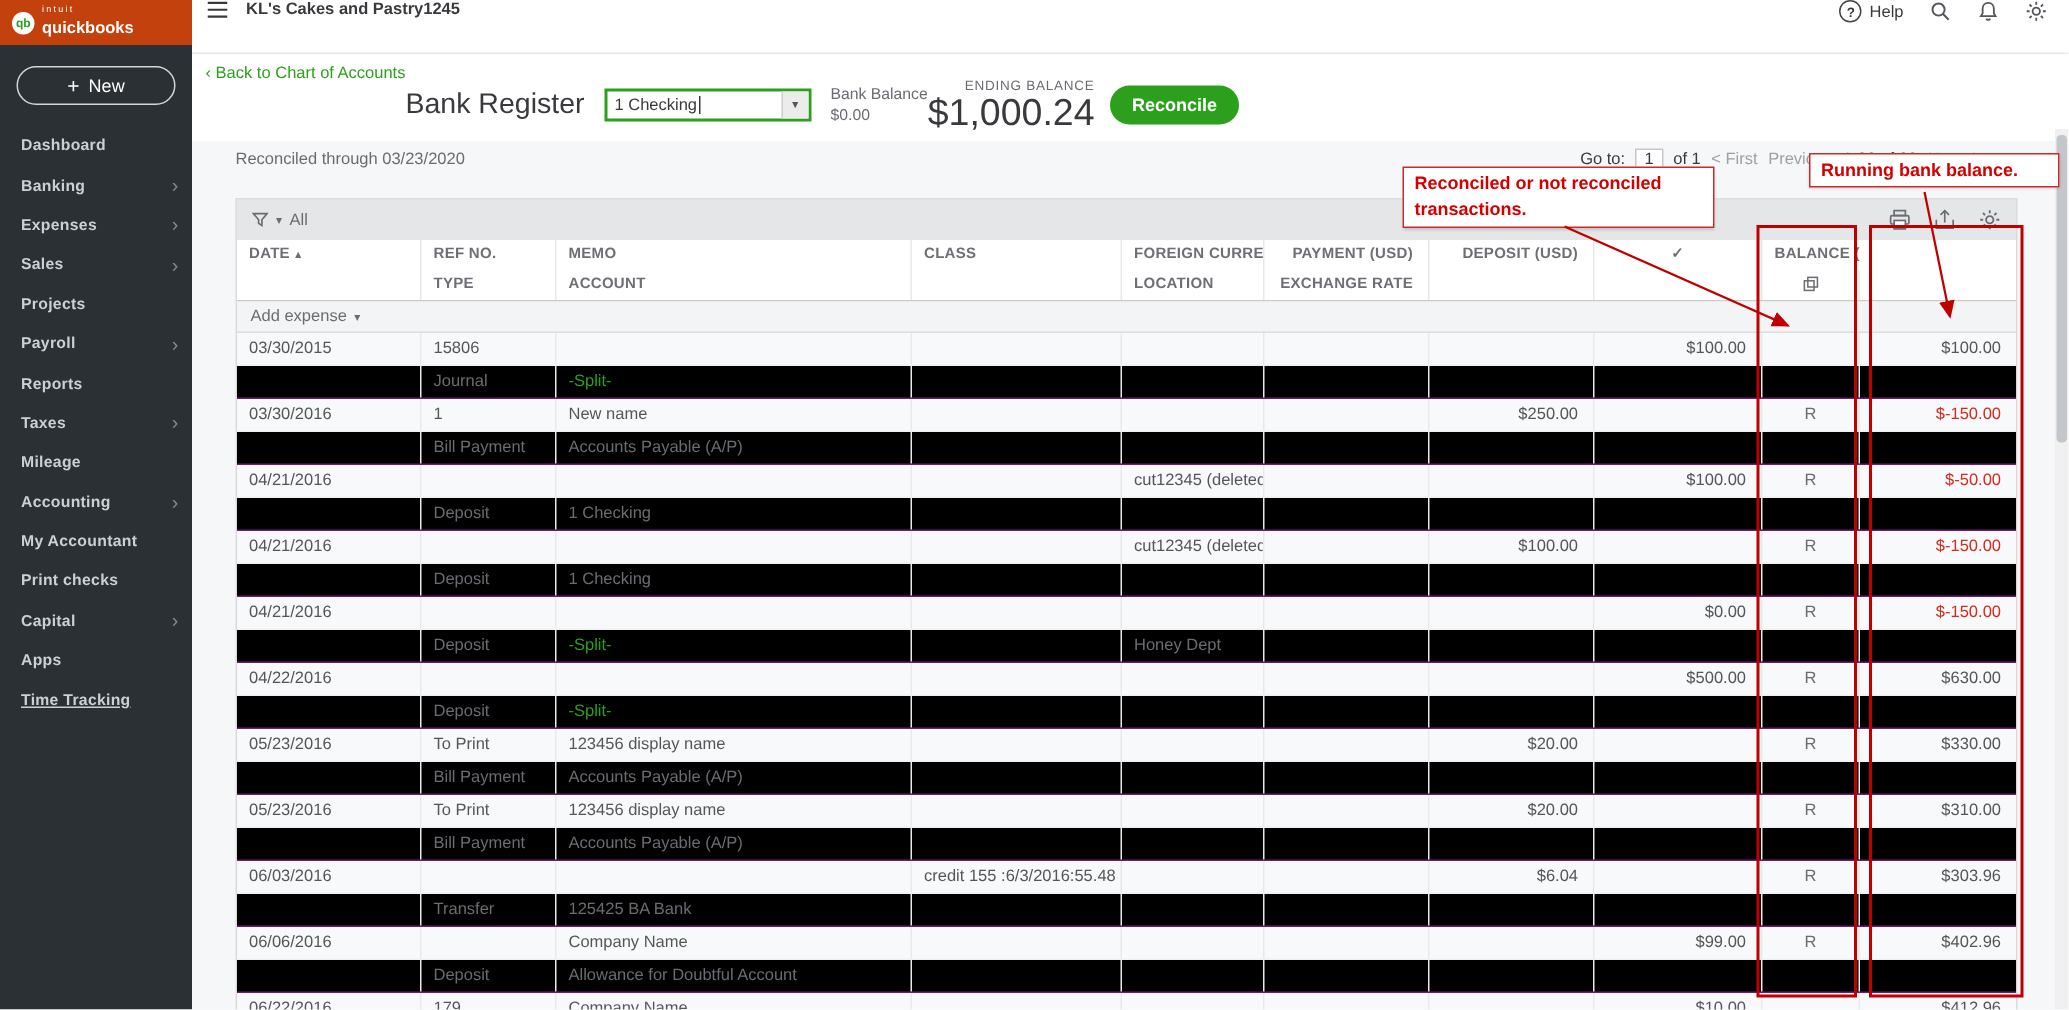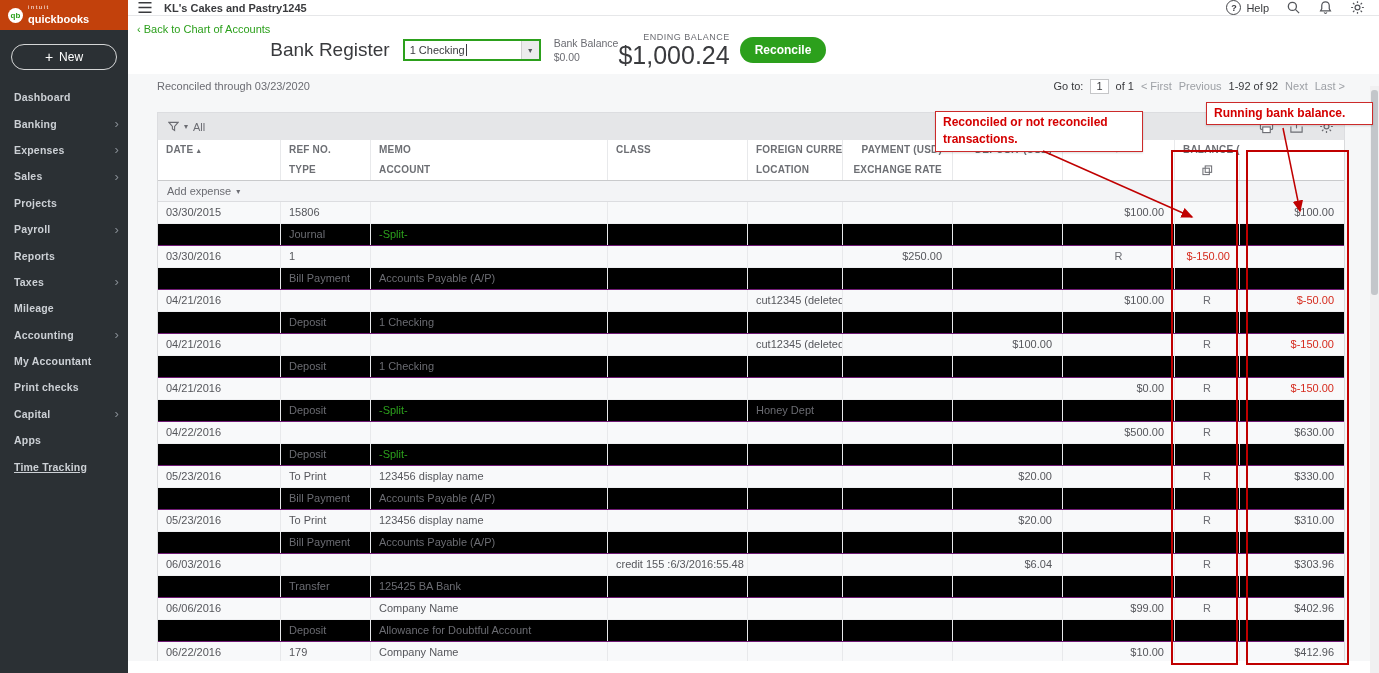--- a/index.html
+++ b/index.html
@@ -15,21 +15,21 @@
   .brand-product{font-size:11px;font-weight:700}
   .new-btn{margin:14px 11px 0;height:26px;border:1px solid rgba(255,255,255,.8);border-radius:13px;color:#fff;font-size:12px;display:flex;align-items:center;justify-content:center;gap:6px;cursor:pointer}
   .new-btn .plus{font-size:14px;line-height:1}
   .nav{margin-top:14px}
   .nav-item{height:26.4px;display:flex;align-items:center;padding:0 9px 0 14px;font-size:10.5px;font-weight:700;letter-spacing:.2px;color:#ccd0d5;cursor:pointer}
   .nav-item .chev{margin-left:auto;color:#858b92;font-size:13px;font-weight:400}
   .nav-item.underlined .lbl{text-decoration:underline}
 
   
   .main{position:absolute;left:128px;top:0;right:0;height:673px;background:#fff}
-  .topbar{height:16px;display:flex;align-items:center;gap:11px;padding:0 14px 0 9px;border-bottom:1px solid #e6e7e9}
+  .topbar{height:36px;display:flex;align-items:flex-start;gap:11px;padding:0 14px 0 9px;border-bottom:1px solid #e6e7e9}
   .company{font-size:11px;font-weight:700;color:#393a3d}
   .top-icons{margin-left:auto;display:flex;align-items:center;gap:17px}
   .help{display:flex;align-items:center;gap:5px;font-size:11px;color:#393a3d;cursor:pointer}
   .help-circle{width:15px;height:15px;border:1.4px solid #45464a;border-radius:50%;font-size:9px;font-weight:700;display:flex;align-items:center;justify-content:center}
   .icon-btn{display:flex;align-items:center;cursor:pointer}
 
   .reg-head{height:58px;padding:7px 12px 0 9px;display:flex;flex-direction:row}
   .back-link{font-size:11px;color:#2ca01c;cursor:pointer;width:max-content}
   .title-row{display:flex;align-items:center;margin-top:3px}
   .page-title{font-size:19px;color:#393a3d}
@@ -346,20 +346,21 @@
                 <div class="c"></div>
                 <div class="c"></div>
                 <div class="c center"></div>
                 <div class="c"></div>
               </div>
             </div>
             <div class="txn">
               <div class="grid line l1">
                 <div class="c">03/30/2016</div>
                 <div class="c">1</div>
+                <div class="c">New name</div>
                 <div class="c"></div>
                 <div class="c"></div>
                 <div class="c num"></div>
                 <div class="c num">$250.00</div>
                 <div class="c num"></div>
                 <div class="c center check">R</div>
                 <div class="c num neg">$-150.00</div>
               </div>
               <div class="grid line l2">
                 <div class="c"></div>

